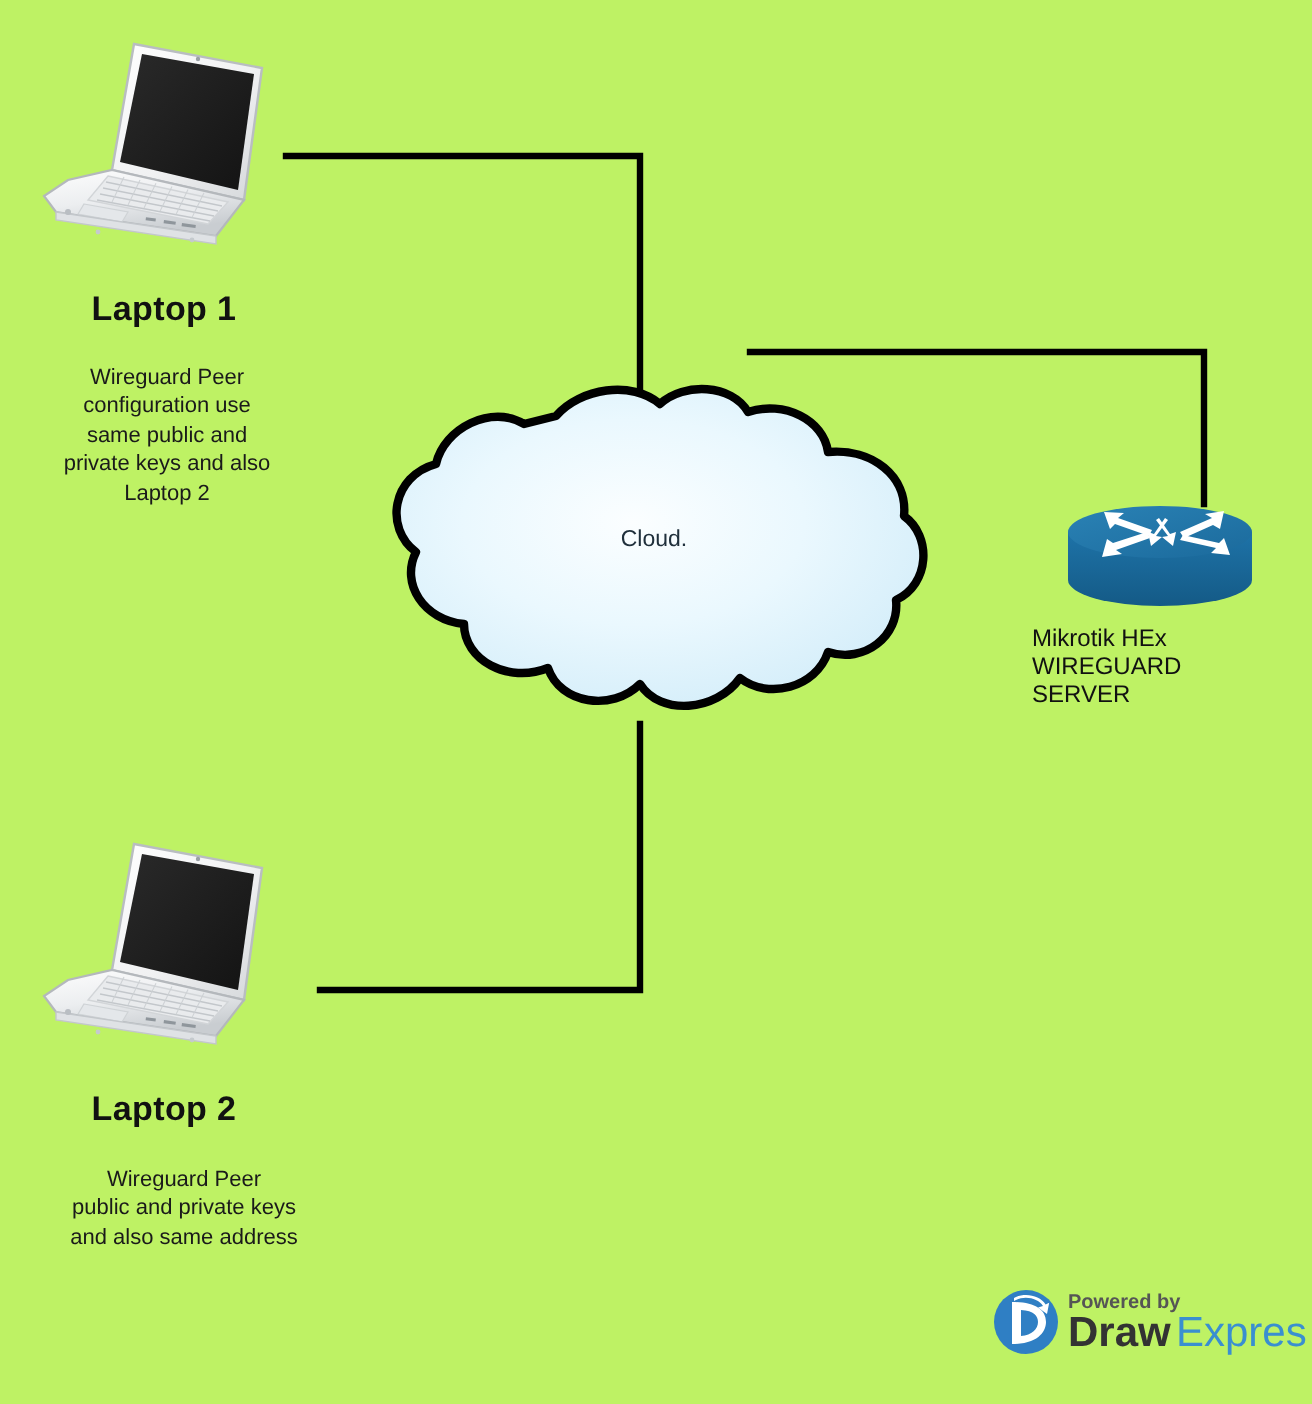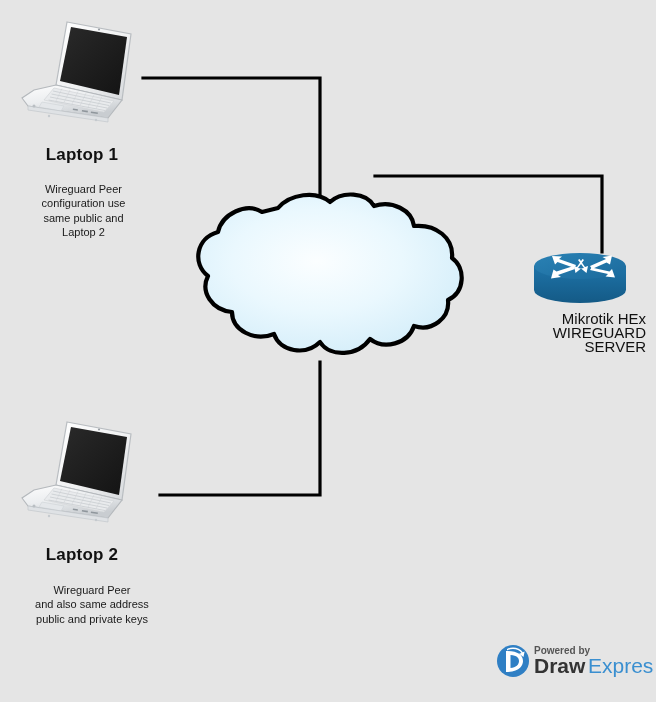--- a/index.html
+++ b/index.html
@@ -8,21 +8,21 @@
     background: #ffffff;
   }
   body {
     font-family: "Liberation Sans", sans-serif;
     -webkit-font-smoothing: antialiased;
   }
   #canvas {
     position: relative;
     width: 656px;
     height: 702px;
-    background: #e5e5e5;
+    background: #bef264;
     overflow: hidden;
   }
   .layer {
     position: absolute;
     left: 0;
     top: 0;
     width: 656px;
     height: 702px;
   }
   #connectors { z-index: 1; }
@@ -51,22 +51,22 @@
     font-size: 11px;
     line-height: 14.4px;
     color: #1a1a1a;
     text-align: center;
   }
   .desc b { font-weight: normal; }
 
   .router-label {
     position: absolute;
     width: 130px;
-    text-align: right;
-    font-size: 15px;
+    text-align: left;
+    font-size: 12px;
     line-height: 14px;
     color: #111111;
   }
 
   
   #cloud-node {
     position: absolute;
     left: 182px;
     top: 188px;
     width: 290px;
@@ -172,20 +172,21 @@
         <circle cx="22" cy="92" r="1.5" fill="#b9bec3"></circle>
         <circle cx="37" cy="102" r="1.2" fill="#c5cace"></circle>
         <circle cx="84" cy="106" r="1.2" fill="#c5cace"></circle>
       </svg>
     </div>
     <div class="node-title" style="left:12px; top:145px; width:140px;">Laptop 1</div>
     <div class="desc" style="left:6px; top:182px; width:155px;">
       <div>Wireguard Peer</div>
       <div>configuration use</div>
       <div><b>same</b> <span>public and</span></div>
+      <div>private keys and also</div>
       <div>Laptop 2</div>
     </div>
 
     <div class="laptop-wrap" style="left:12px; top:414px;">
       <svg viewBox="0 0 140 118" width="140" height="118">
         <defs>
           <linearGradient id="lidGrad2" x1="0" y1="0" x2="1" y2="1">
             <stop offset="0%" stop-color="#ffffff"></stop>
             <stop offset="55%" stop-color="#f0f1f2"></stop>
             <stop offset="100%" stop-color="#d4d7da"></stop>
@@ -227,22 +228,22 @@
           <rect x="61" y="94.6" width="5" height="1.5" transform="rotate(8 61 94.6)"></rect>
         </g>
         <circle cx="22" cy="92" r="1.5" fill="#b9bec3"></circle>
         <circle cx="37" cy="102" r="1.2" fill="#c5cace"></circle>
         <circle cx="84" cy="106" r="1.2" fill="#c5cace"></circle>
       </svg>
     </div>
     <div class="node-title" style="left:12px; top:545px; width:140px;">Laptop 2</div>
     <div class="desc" style="left:6px; top:583px; width:172px;">
       <div>Wireguard Peer</div>
+      <div>public and private keys</div>
       <div><span>and also</span> <b>same</b> <span>address</span></div>
-      <div>public and private keys</div>
     </div>
 
     <div id="cloud-node">
       <svg viewBox="0 0 290 185" width="290" height="185">
         <defs>
           <radialGradient id="cloudGrad" cx="45%" cy="42%" r="72%">
             <stop offset="0%" stop-color="#fbfeff"></stop>
             <stop offset="45%" stop-color="#eaf8fe"></stop>
             <stop offset="100%" stop-color="#cdeaf8"></stop>
           </radialGradient>
@@ -256,20 +257,21 @@
                  C 268 130, 250 144, 232 138
                  C 226 156, 202 162, 188 151
                  C 176 168, 148 170, 138 154
                  C 124 168, 98 164, 92 146
                  C 72 154, 50 142, 50 124
                  C 30 122, 18 104, 26 88
                  C 10 76, 14 50, 36 44
                  C 40 26, 64 14, 80 24
                  Z" fill="url(#cloudGrad)" stroke="#000000" stroke-width="4.2" stroke-linejoin="round"></path>
       </svg>
+      <div class="cloud-text">Cloud.</div>
     </div>
 
     <div id="router-node">
       <svg viewBox="0 0 105 60" width="105" height="60">
         <defs>
           <linearGradient id="routerSide" x1="0" y1="0" x2="0" y2="1">
             <stop offset="0%" stop-color="#1e73a8"></stop>
             <stop offset="100%" stop-color="#145a86"></stop>
           </linearGradient>
           <linearGradient id="routerTop" x1="0" y1="0" x2="1" y2="1">

